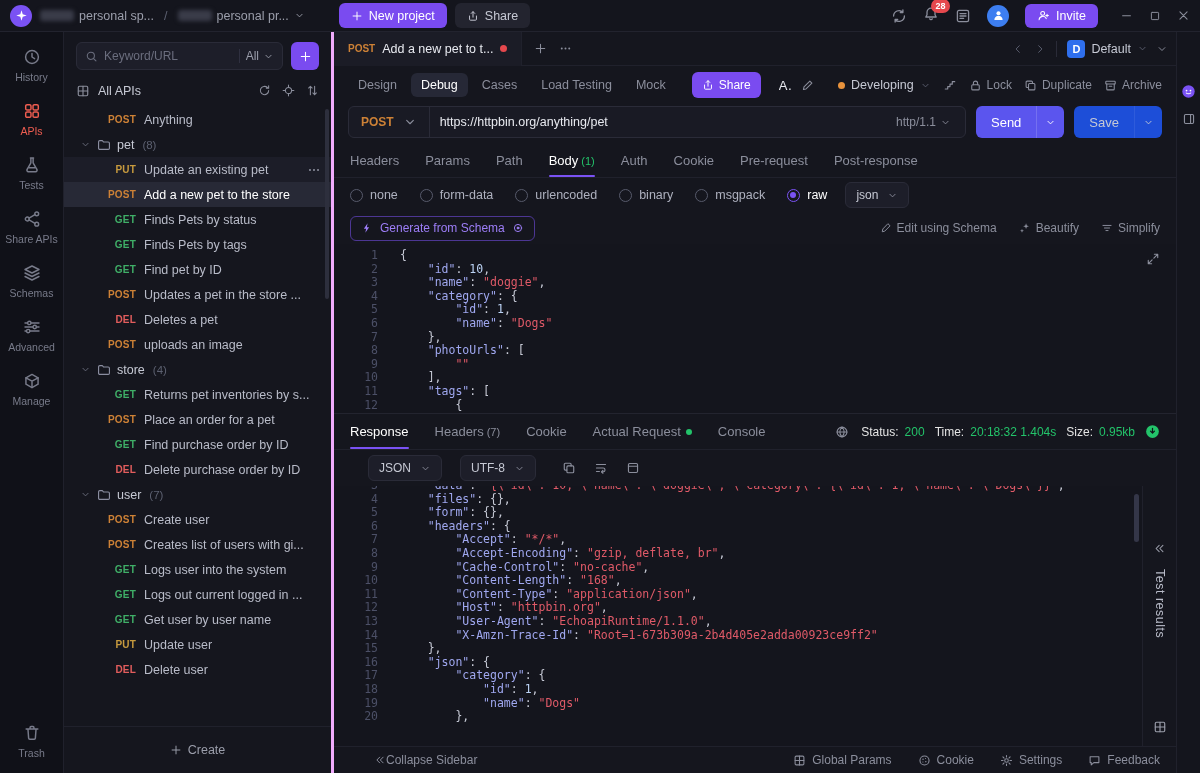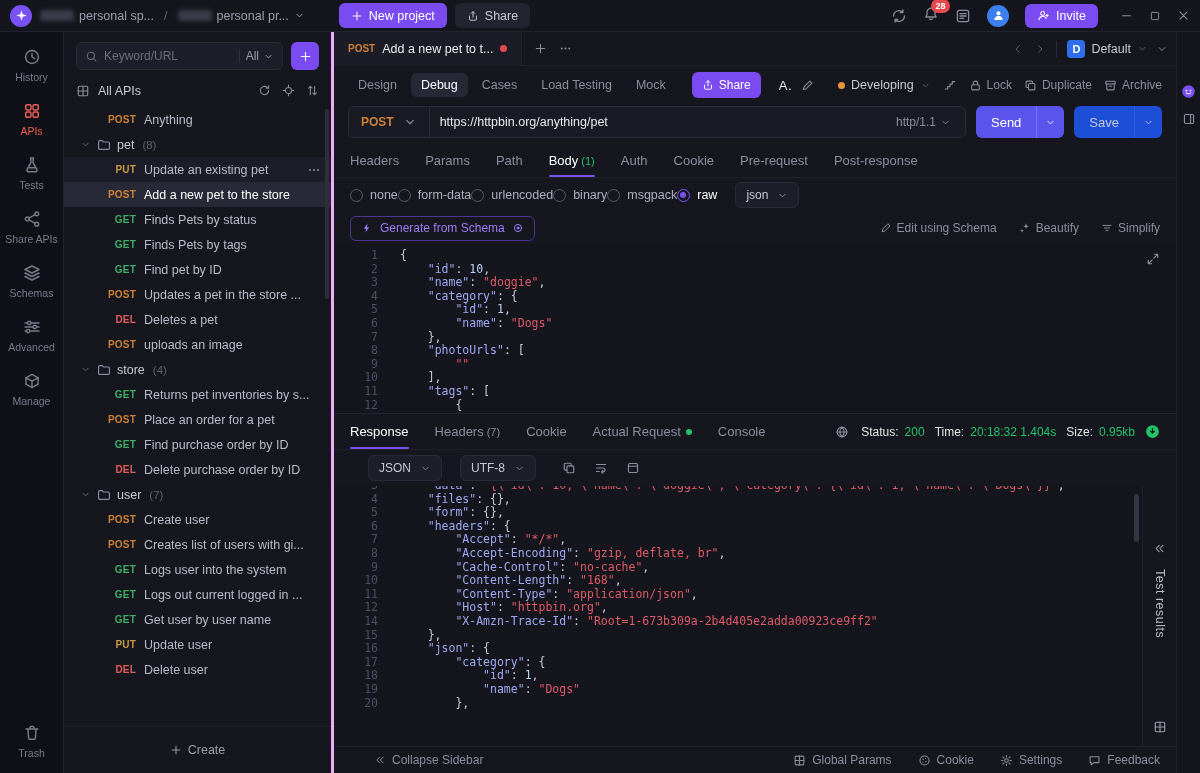--- a/index.html
+++ b/index.html
@@ -132,21 +132,21 @@
   #req-tabs,.resp-tabs{display:flex;gap:26px;height:100%;align-items:center}
   .req-tab,.resp-tab{height:100%;display:flex;align-items:center;position:relative;font-size:13px;color:#8b8e9c;
     cursor:pointer;white-space:nowrap}
   .req-tab.active,.resp-tab.active{color:#fff}
   .req-tab.active::after,.resp-tab.active::after{content:'';position:absolute;left:0;right:0;bottom:0;height:2px;
     background:#7a52f4;border-radius:1px}
   .count{color:#23c36a;font-size:11px;margin-left:3px}
   .count.dimc{color:#8b8e9c}
 
   .bodytypes{height:34px;flex:0 0 34px;display:flex;align-items:center;padding:0 16px}
-  #body-types{display:flex;align-items:center;}
+  #body-types{display:flex;align-items:center;gap:22px}
   .radio-item{display:flex;align-items:center;gap:7px;color:#aeb1bf;font-size:12.5px;cursor:pointer}
   .radio{width:13px;height:13px;border-radius:50%;border:1.5px solid #575a6b;flex:none}
   .radio-item.selected{color:#fff}
   .radio-item.selected .radio{border-color:#7a52f4}
   .radio-item.selected .radio::after{content:'';display:block;width:6px;height:6px;margin:2px;border-radius:50%;background:#7a52f4}
   .mini-select{height:26px;display:inline-flex;align-items:center;gap:9px;padding:0 10px;background:#1d1e29;
     border:1px solid #2a2b38;border-radius:6px;color:#c6c9d4;font-size:12px;cursor:pointer;margin-left:18px}
   .mini-select [data-icon]{color:#8b8e9c}
 
   .schemarow{height:32px;flex:0 0 32px;display:flex;align-items:center;padding:0 16px;gap:22px}
@@ -182,21 +182,21 @@
   .scrollbar-v{position:absolute;right:3px;top:8px;width:5px;height:48px;border-radius:3px;background:#343648;cursor:pointer}
   .side-collapsed{width:34px;border-left:1px solid #20212c;display:flex;flex-direction:column;align-items:center;
     padding:56px 0 12px;gap:14px;color:#9b9eab;cursor:pointer}
   .vert-label{writing-m
 
 ode:vertical-rl;writing-mode:vertical-rl;font-size:12.5px;letter-spacing:.5px;color:#b9bcc9}
   .side-collapsed .bottom{margin-top:auto}
 
   .statusbar{height:27px;flex:0 0 27px;border-top:1px solid #20212c;display:flex;align-items:center;
     padding:0 16px;font-size:12px;color:#8b8e9c}
-  .sb-left{display:flex;align-items:center;gap:6px;cursor:pointer;margin-left:24px}
+  .sb-left{display:flex;align-items:center;cursor:pointer;margin-left:24px}
   #status-items{margin-left:auto;display:flex;gap:26px}
   .status-item{display:flex;align-items:center;gap:6px;cursor:pointer;white-space:nowrap}
 
   .right-rail{width:24px;border-left:1px solid #20212c;background:#14151d;display:flex;flex-direction:column;
     align-items:center;padding-top:52px;gap:13px}
 </style>
 </head>
 <body>
 
 <div class="app">
@@ -923,20 +923,21 @@
               <div class="code-line"><span class="gut">3</span><span class="code">    <span class="tk">"data"</span>: <span class="ts">"{\"id\": 10, \"name\": \"doggie\", \"category\": {\"id\": 1, \"name\": \"Dogs\"}}"</span>,</span></div>
               <div class="code-line"><span class="gut">4</span><span class="code">    <span class="tk">"files"</span>: {},</span></div>
               <div class="code-line"><span class="gut">5</span><span class="code">    <span class="tk">"form"</span>: {},</span></div>
               <div class="code-line"><span class="gut">6</span><span class="code">    <span class="tk">"headers"</span>: {</span></div>
               <div class="code-line"><span class="gut">7</span><span class="code">        <span class="tk">"Accept"</span>: <span class="ts">"*/*"</span>,</span></div>
               <div class="code-line"><span class="gut">8</span><span class="code">        <span class="tk">"Accept-Encoding"</span>: <span class="ts">"gzip, deflate, br"</span>,</span></div>
               <div class="code-line"><span class="gut">9</span><span class="code">        <span class="tk">"Cache-Control"</span>: <span class="ts">"no-cache"</span>,</span></div>
               <div class="code-line"><span class="gut">10</span><span class="code">        <span class="tk">"Content-Length"</span>: <span class="ts">"168"</span>,</span></div>
               <div class="code-line"><span class="gut">11</span><span class="code">        <span class="tk">"Content-Type"</span>: <span class="ts">"application/json"</span>,</span></div>
               <div class="code-line"><span class="gut">12</span><span class="code">        <span class="tk">"Host"</span>: <span class="ts">"httpbin.org"</span>,</span></div>
+              <div class="code-line"><span class="gut">13</span><span class="code">        <span class="tk">"User-Agent"</span>: <span class="ts">"EchoapiRuntime/1.1.0"</span>,</span></div>
               <div class="code-line"><span class="gut">14</span><span class="code">        <span class="tk">"X-Amzn-Trace-Id"</span>: <span class="ts">"Root=1-673b309a-2b4d405e2adda00923ce9ff2"</span></span></div>
               <div class="code-line"><span class="gut">15</span><span class="code">    },</span></div>
               <div class="code-line"><span class="gut">16</span><span class="code">    <span class="tk">"json"</span>: {</span></div>
               <div class="code-line"><span class="gut">17</span><span class="code">        <span class="tk">"category"</span>: {</span></div>
               <div class="code-line"><span class="gut">18</span><span class="code">            <span class="tk">"id"</span>: <span class="tn">1</span>,</span></div>
               <div class="code-line"><span class="gut">19</span><span class="code">            <span class="tk">"name"</span>: <span class="ts">"Dogs"</span></span></div>
               <div class="code-line"><span class="gut">20</span><span class="code">        },</span></div>
             </div>
           <div class="scrollbar-v"></div>
         </div>

